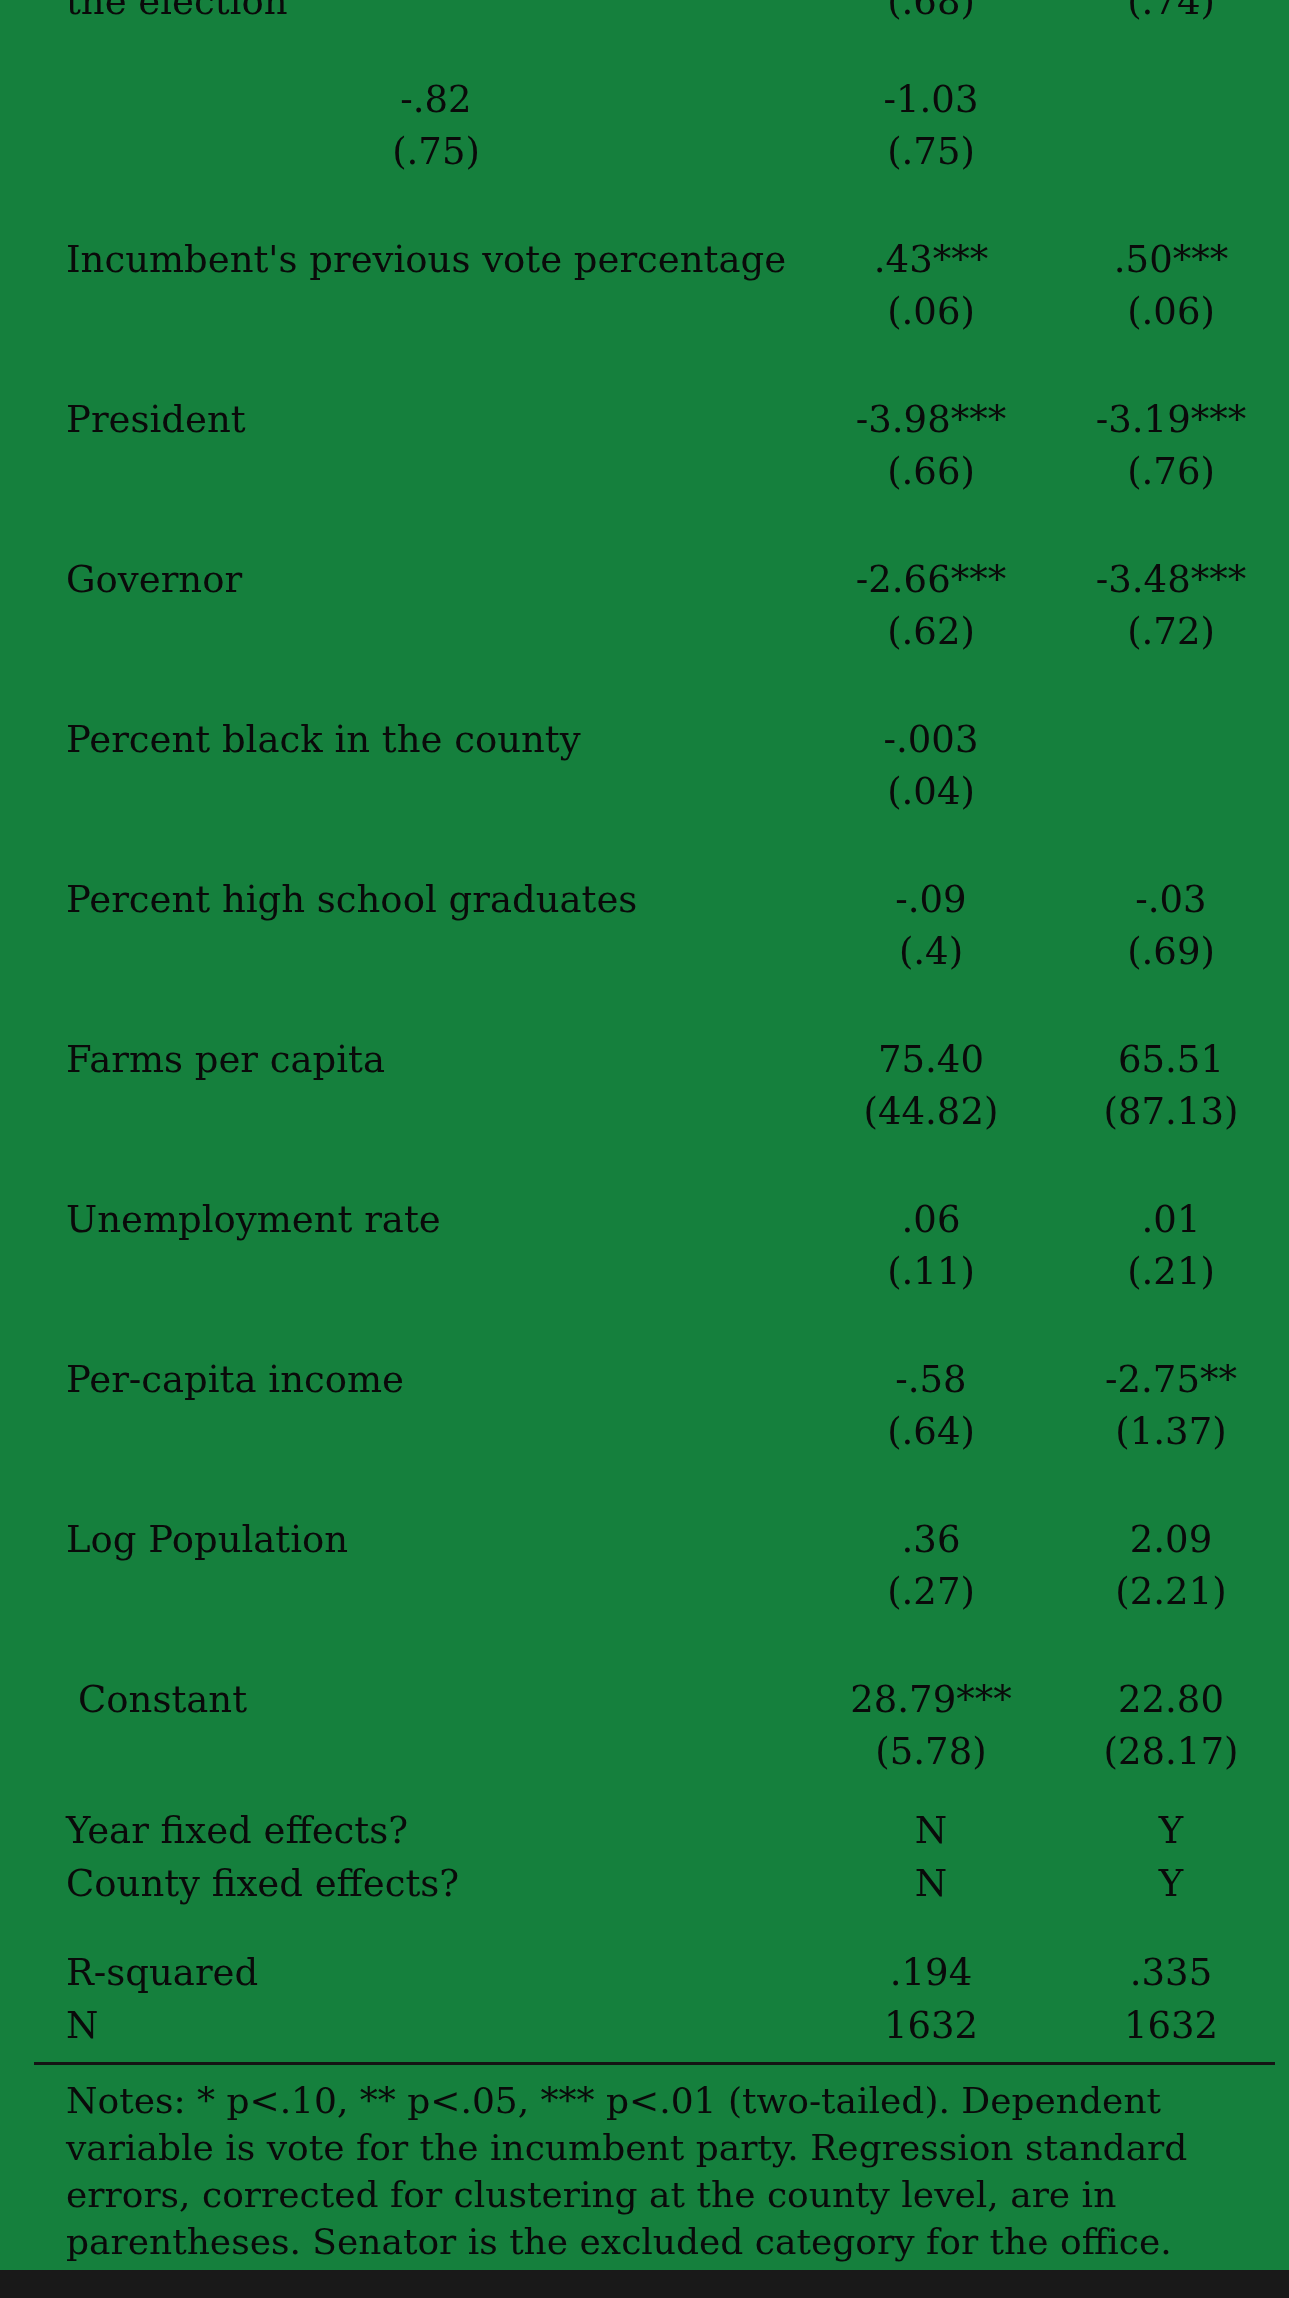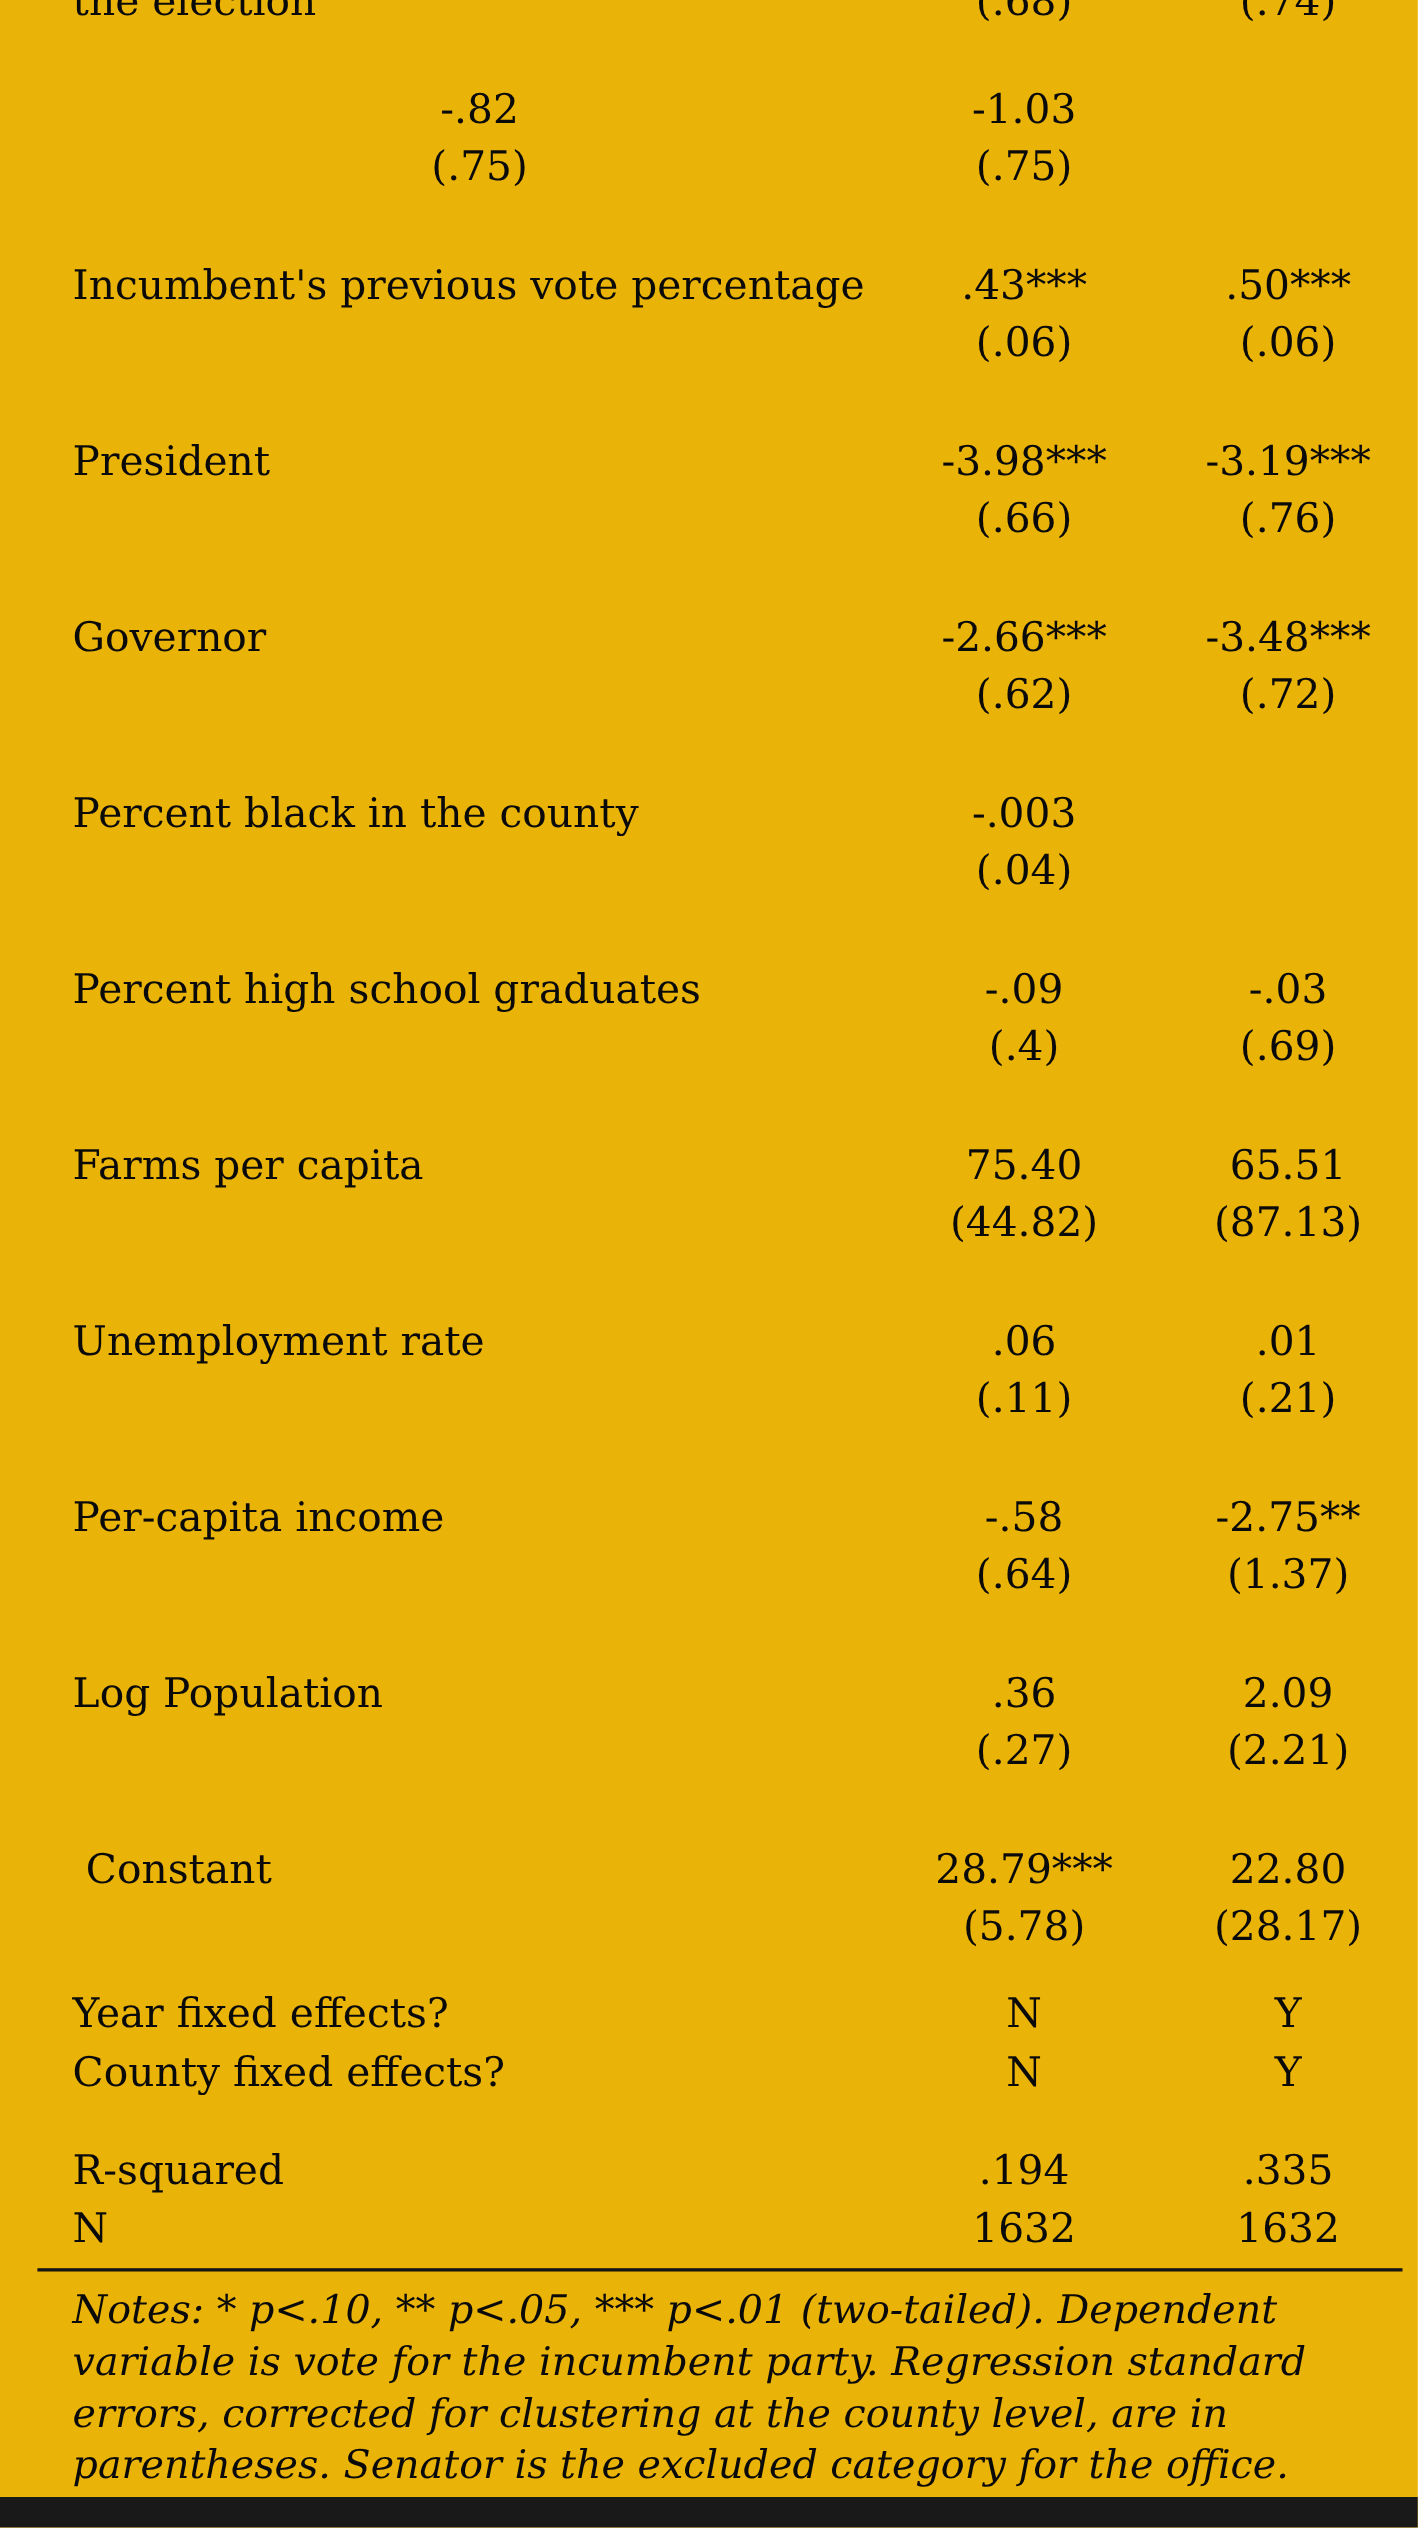--- a/index.html
+++ b/index.html
@@ -5,21 +5,21 @@
   html, body {
     margin: 0;
     padding: 0;
     background: #ffffff;
   }
   .page {
     position: relative;
     width: 1289px;
     height: 2298px;
     overflow: hidden;
-    background: #eab308;
+    background: #15803d;
     color: #0a0a0a;
     font-family: "DejaVu Serif", "Liberation Serif", serif;
     font-size: 37px;
   }
   .grid {
     display: grid;
     grid-template-columns: 740px 250px 230px;
     margin-left: 66px;
   }
   .ln {
@@ -44,21 +44,20 @@
   .rule {
     margin: 10px 14px 0 34px;
     border-top: 3px solid #141414;
     height: 0;
   }
   .notes {
     margin: 12px 38px 0 66px;
     font-size: 36px;
     line-height: 47px;
     text-align: left;
-    font-style: italic;
   }
   .bottom-bar {
     position: absolute;
     left: 0;
     bottom: 0;
     width: 100%;
     height: 28px;
     background: #191919;
   }
 </style>

